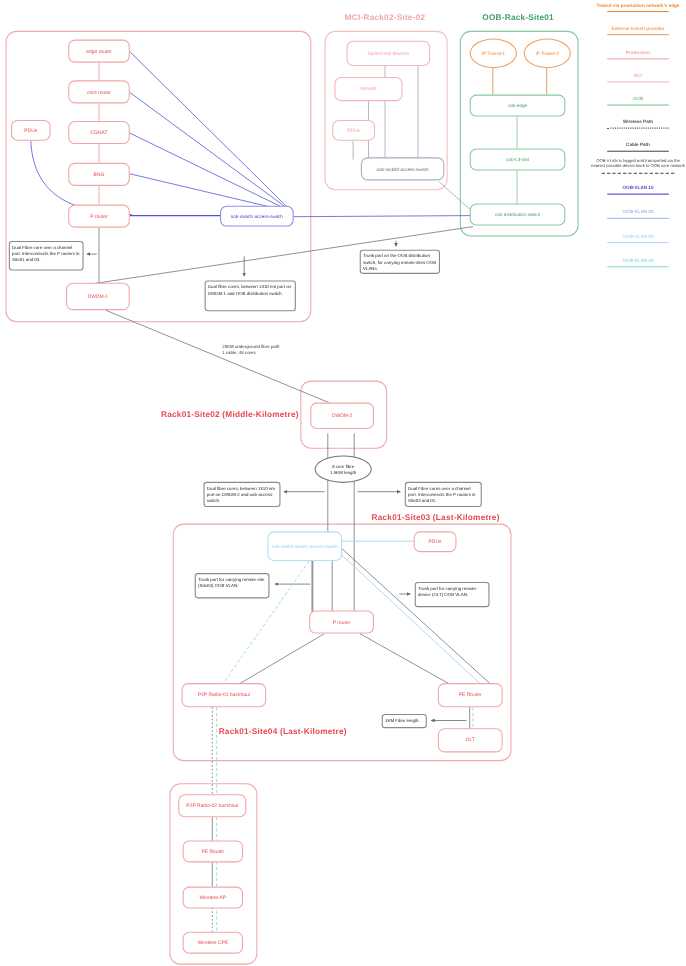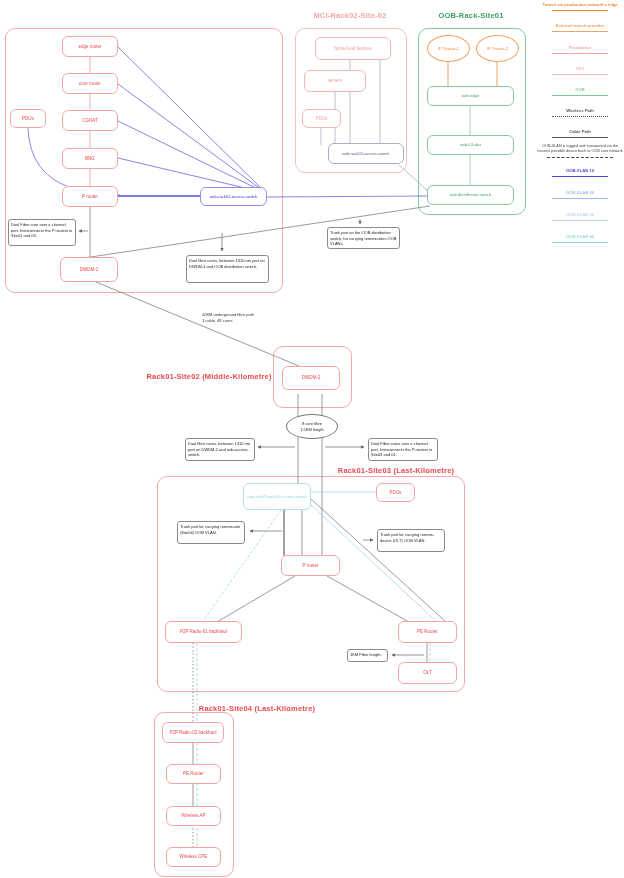--- a/index.html
+++ b/index.html
@@ -131,21 +131,21 @@
     <g stroke="#a8d4f2" stroke-width="0.8" fill="none">
       <path d="M311,492 L376,492"></path>
       <path d="M310,504 L437,622"></path>
     </g>
   </svg>
 
   <div class="title t-pink" style="left:295px;top:11px;width:110px;">MCI-Rack02-Site-02</div>
   <div class="title t-green" style="left:418px;top:11px;width:106px;">OOB-Rack-Site01</div>
   <div class="title t-red" style="left:146px;top:372px;width:126px;">Rack01-Site02 (Middle-Kilometre)</div>
   <div class="title t-red" style="left:328px;top:466px;width:136px;">Rack01-Site03 (Last-Kilometre)</div>
-  <div class="title t-red" style="left:198px;top:704px;width:118px;">Rack01-Site04 (Last-Kilometre)</div>
+  <div class="title t-red" style="left:198px;top:660px;width:118px;">Rack01-Site04 (Last-Kilometre)</div>
 
   <div class="node n-red" style="left:62px;top:36px;width:56px;height:21px;">edge router</div>
   <div class="node n-red" style="left:62px;top:73px;width:56px;height:21px;">core router</div>
   <div class="node n-red" style="left:10px;top:109px;width:36px;height:19px;">PDUs</div>
   <div class="node n-red" style="left:62px;top:110px;width:56px;height:21px;">CGNAT</div>
   <div class="node n-red" style="left:62px;top:148px;width:56px;height:21px;">BNG</div>
   <div class="node n-red" style="left:62px;top:186px;width:56px;height:21px;">P router</div>
   <div class="node n-blue" style="left:200px;top:187px;width:67px;height:19px;">oob-rack01-access-switch</div>
   <div class="node n-red" style="left:60px;top:257px;width:58px;height:25px;">DWDM-1</div>
   <div class="note" style="left:8px;top:219px;width:68px;height:27px;">Dual Fibre core over a channel port. Interconnects the P routers in Site01 and 03.</div>

